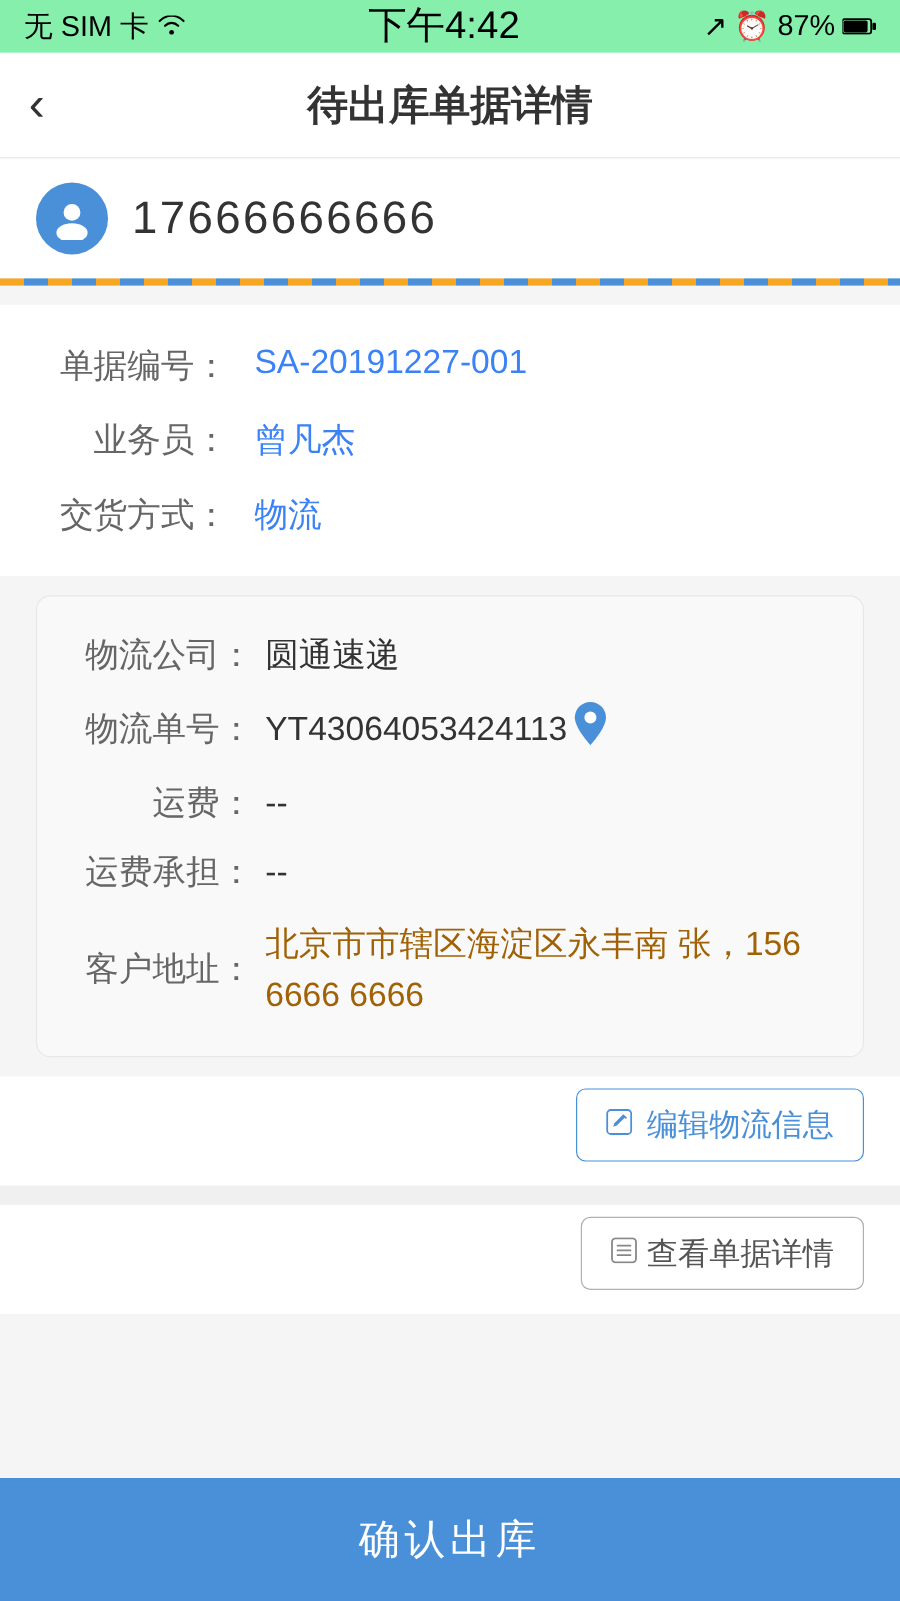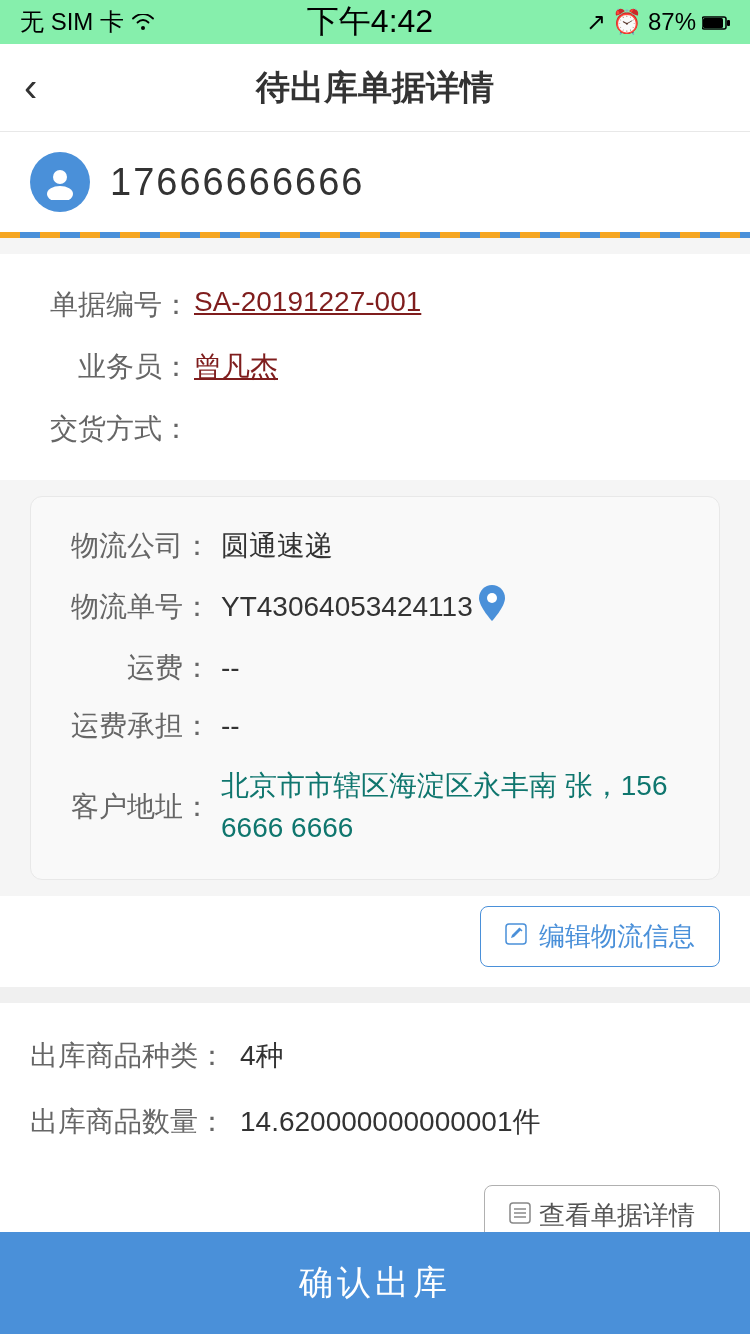--- a/index.html
+++ b/index.html
@@ -102,24 +102,23 @@
       padding: 12px 0;
       font-size: 28px;
     }
     .info-label {
       color: #666;
       min-width: 160px;
       text-align: right;
       flex-shrink: 0;
     }
     .info-value {
-      color: #7f1d1d;
-      margin-left: 4px;
+      color: #3b82f6;
+      margin-left: 22px;
       flex: 1;
-      text-decoration: underline;
     }
 
     
     .logistics-box {
       background: #f9f9f9;
       border: 1px solid #e8e8e8;
       border-radius: 12px;
       margin: 16px 30px;
       padding: 20px 20px;
     }
@@ -143,21 +142,21 @@
     .logistics-value.with-icon {
       display: flex;
       align-items: center;
       gap: 4px;
     }
     .location-icon {
       color: #4a90d9;
       font-size: 34px;
     }
     .address-value {
-      color: #0f766e;
+      color: #a16207;
       margin-left: 10px;
       flex: 1;
       line-height: 1.5;
     }
 
     
     .btn-edit-logistics {
       display: flex;
       justify-content: flex-end;
       padding: 10px 30px 20px;
@@ -302,20 +301,21 @@
     <div class="info-row">
       <span class="info-label">单据编号：</span>
       <span class="info-value">SA-20191227-001</span>
     </div>
     <div class="info-row">
       <span class="info-label">业务员：</span>
       <span class="info-value">曾凡杰</span>
     </div>
     <div class="info-row">
       <span class="info-label">交货方式：</span>
+      <span class="info-value">物流</span>
     </div>
   </div>
 
   <div class="logistics-box">
     <div class="logistics-row">
       <span class="logistics-label">物流公司：</span>
       <span class="logistics-value">圆通速递</span>
     </div>
     <div class="logistics-row">
       <span class="logistics-label">物流单号：</span>
@@ -351,30 +351,20 @@
           <path d="M6 15l3-1 7-7-2-2-7 7-1 3z" fill="#4a90d9"></path>
           <path d="M14 5l3 3" stroke="#4a90d9" stroke-width="1.5" fill="none"></path>
         </svg>
       </span>
       <span>编辑物流信息</span>
     </button>
   </div>
 
   <div class="section-divider"></div>
 
-  <div class="goods-section">
-    <div class="goods-row">
-      <span class="goods-label">出库商品种类：</span>
-      <span class="goods-value">4种</span>
-    </div>
-    <div class="goods-row">
-      <span class="goods-label">出库商品数量：</span>
-      <span class="goods-value">14.620000000000001件</span>
-    </div>
-  </div>
 
   <div class="btn-view-details">
     <button class="view-btn">
       <span>
         <svg width="22" height="22" viewBox="0 0 22 22">
           <rect x="1" y="1" width="20" height="20" rx="3" stroke="#888" stroke-width="1.5" fill="none"></rect>
           <line x1="5" y1="7" x2="17" y2="7" stroke="#888" stroke-width="1.5"></line>
           <line x1="5" y1="11" x2="17" y2="11" stroke="#888" stroke-width="1.5"></line>
           <line x1="5" y1="15" x2="17" y2="15" stroke="#888" stroke-width="1.5"></line>
         </svg>

